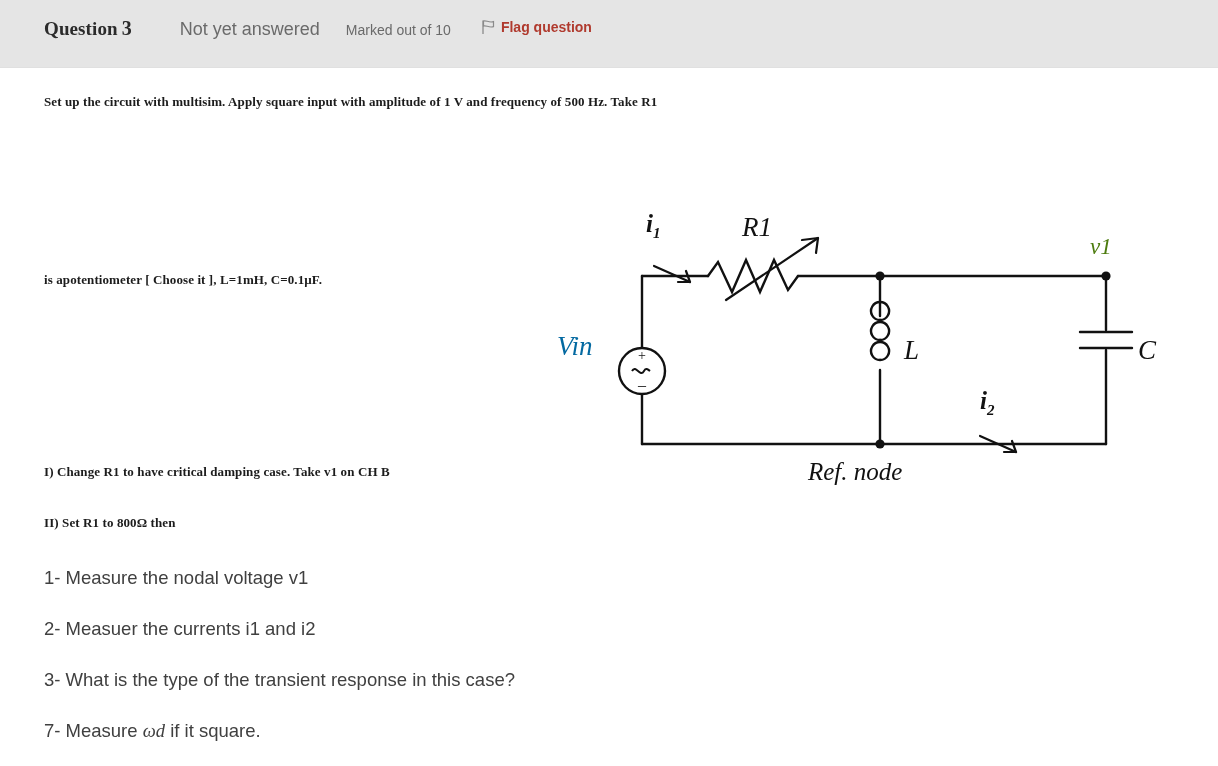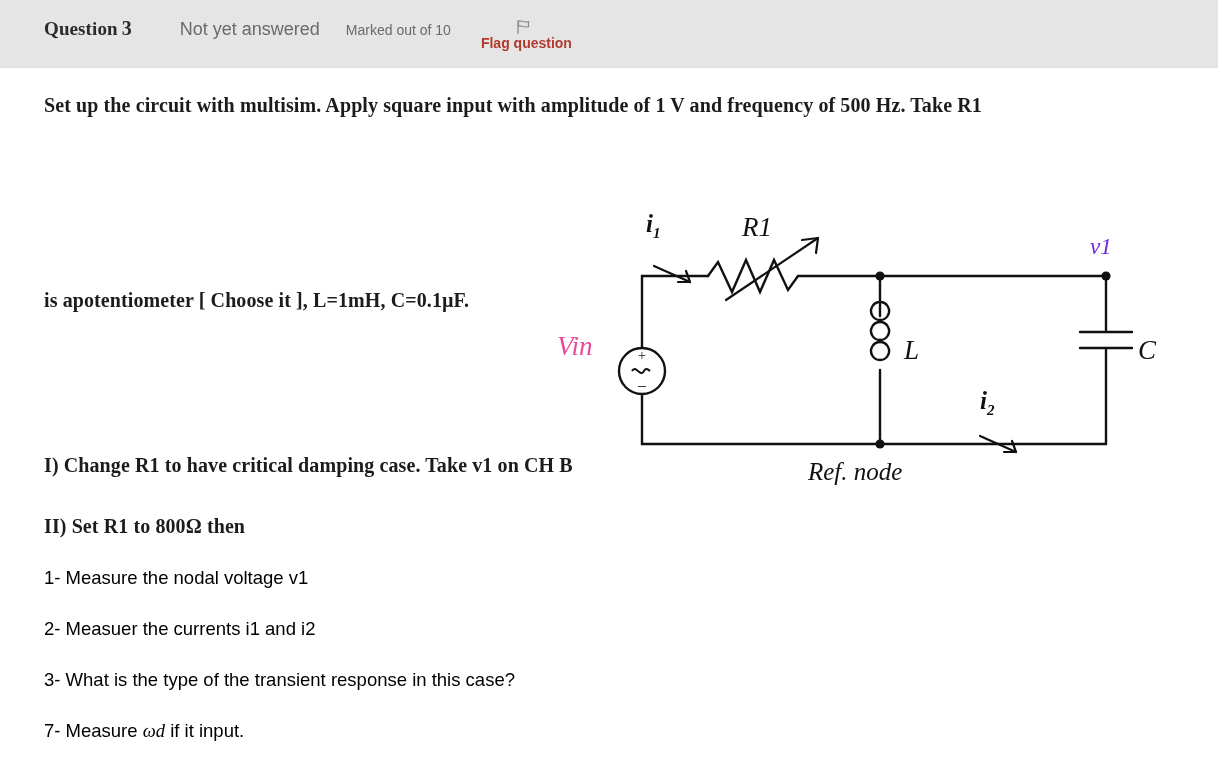--- a/index.html
+++ b/index.html
@@ -54,21 +54,20 @@
     font-family: "Liberation Sans", sans-serif;
     font-size: 14px;
     color: #6a6a6a;
     margin-left: 26px;
   }
   .q-flag {
     margin-left: 30px;
     display: flex;
     align-items: center;
     cursor: pointer;
-    flex-direction: column;
   }
   .q-flag .flag-icon {
     width: 15px;
     height: 16px;
     display: inline-block;
     position: relative;
     margin-right: 5px;
   }
   .q-flag .flag-label {
     font-family: "Liberation Sans", sans-serif;
@@ -80,51 +79,51 @@
   
   .content {
     position: absolute;
     left: 0;
     top: 59px;
     width: 1218px;
   }
   .para {
     font-family: "Liberation Serif", serif;
     font-weight: bold;
-    font-size: 20px;
+    font-size: 13px;
     color: #1c1c1c;
     letter-spacing: 0.1px;
   }
   .p1 {
     position: absolute;
     left: 44px;
     top: 35px;
     width: 1160px;
   }
   .p2 {
     position: absolute;
     left: 44px;
-    top: 230px;
+    top: 213px;
     width: 500px;
   }
   .p3 {
     position: absolute;
     left: 44px;
-    top: 395px;
+    top: 405px;
   }
   .p4 {
     position: absolute;
     left: 44px;
     top: 456px;
   }
   .plain {
     font-family: "Liberation Sans", sans-serif;
     font-weight: normal;
     font-size: 18.5px;
-    color: #000000;
+    color: #404040;
   }
   .p5 { position: absolute; left: 44px; top: 508px; }
   .p6 { position: absolute; left: 44px; top: 559px; }
   .p7 { position: absolute; left: 44px; top: 610px; }
   .p8 { position: absolute; left: 44px; top: 661px; }
 
   .omega { font-family: "Liberation Serif", serif; font-style: italic; }
 
   
   .figure {
@@ -133,29 +132,29 @@
     top: 75px;
     width: 640px;
     height: 370px;
   }
   .figure svg { display: block; }
   .fig-label {
     position: absolute;
     font-family: "Liberation Serif", serif;
     font-style: italic;
   }
-  .lbl-vin  { left: 7px;  top: 196.5px; font-size: 27px; font-weight: normal; color:#ec4899; }
+  .lbl-vin  { left: 7px;  top: 196.5px; font-size: 27px; font-weight: normal; color:#0369a1; }
   .lbl-r1   { left: 192px; top: 78px;  font-size: 27px; color:#111; }
   .lbl-i1   { left: 96px;  top: 76px;  font-size: 25px; font-style: italic; font-weight:bold; color:#111;}
   .lbl-i1 sub { font-size: 15px; }
   .lbl-i2   { left: 430px; top: 253px; font-size: 25px; font-style: italic; font-weight:bold; color:#111;}
   .lbl-i2 sub { font-size: 15px; }
   .lbl-L    { left: 354px; top: 201px; font-size: 27px; color:#111; }
   .lbl-C    { left: 588px; top: 201px; font-size: 27px; color:#111; }
-  .lbl-v1   { left: 540px; top: 100px; font-size: 23px; font-style: italic; color:#6d28d9; }
+  .lbl-v1   { left: 540px; top: 100px; font-size: 23px; font-style: italic; color:#4d7c0f; }
   .lbl-ref  { left: 258px; top: 324px; font-size: 25px; font-style: italic; color:#111; }
 </style>
 </head>
 <body>
 
 <div class="qheader">
   <div class="qheader-inner">
     <span class="q-number">
       <span>Question</span><span class="num">3</span>
     </span>
@@ -178,21 +177,21 @@
   <div class="para p1">Set up the circuit with multisim. Apply square input with amplitude of 1 V and frequency of 500 Hz. Take R1</div>
   <div class="para p2">is apotentiometer [ Choose it ], L=1mH, C=0.1µF.</div>
 
   <div class="para p3">I) Change R1 to have critical damping case. Take v1 on CH B</div>
   <div class="para p4">II)  Set R1 to 800Ω then</div>
 
   <div class="plain p5">1- Measure the nodal voltage v1</div>
   <div class="plain p6">2- Measuer the currents i1 and i2</div>
   <div class="plain p7">3- What is the type of the transient response in this case?</div>
   <div class="plain p8">
-    <span>7- Measure </span><span class="omega">ωd</span><span> if it input.</span>
+    <span>7- Measure </span><span class="omega">ωd</span><span> if it square.</span>
   </div>
 
   <div class="figure">
     <svg width="640" height="370" viewBox="0 0 640 370">
       <g stroke="#111111" stroke-width="2.4" fill="none" stroke-linecap="round">
 
         <path d="M92 214 L92 142"></path>
 
         <path d="M92 142 L158 142"></path>
 

